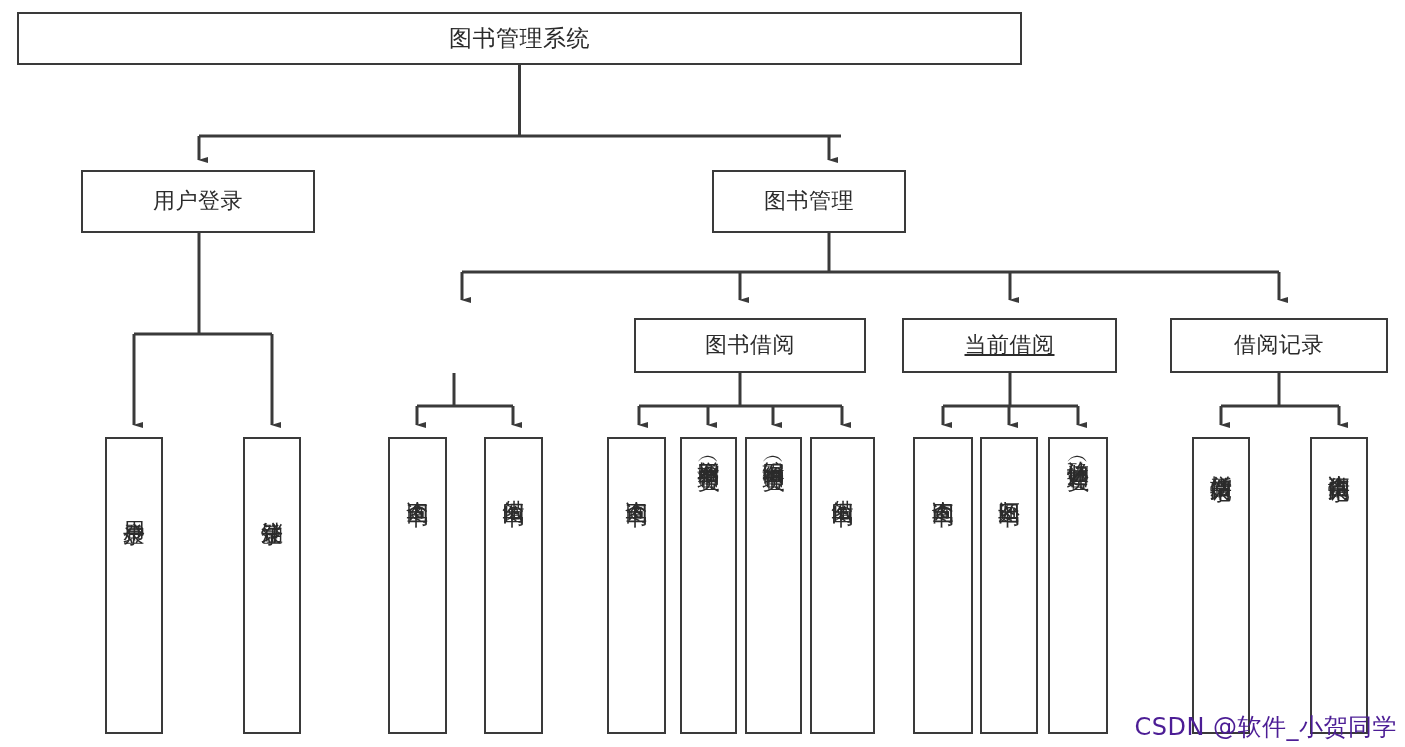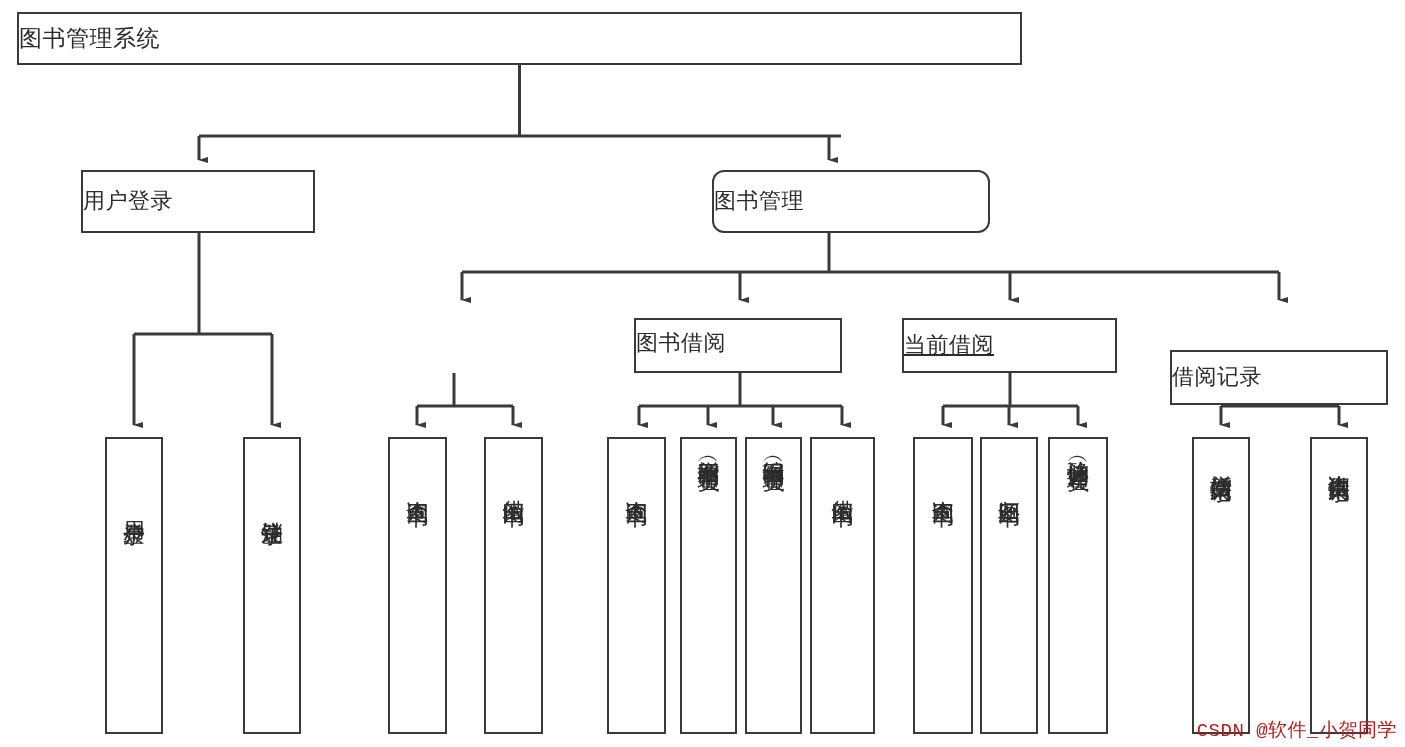--- a/index.html
+++ b/index.html
@@ -26,21 +26,21 @@
     height: 747px;
     pointer-events: none;
   }
   .node {
     position: absolute;
     box-sizing: border-box;
     background: #ffffff;
     border: 2px solid #3a3a3a;
     display: flex;
     align-items: center;
-    justify-content: flex-start;
+    justify-content: center;
     color: #2b2b2b;
   }
   .node.horiz {
     font-size: 22px;
     letter-spacing: 0.5px;
     line-height: 1.2;
     text-align: center;
   }
   .node.root {
     font-size: 23px;
@@ -68,26 +68,25 @@
   .node.vert.pad-top-xs {
     padding-top: 18px;
   }
   .node.vert.pad-top-0 {
     padding-top: 4px;
   }
   #watermark {
     position: absolute;
     right: 8px;
     bottom: 4px;
-    font-size: 19px;
-    color: #b91c1c;
+    font-size: 24px;
+    color: #4c1d95;
     letter-spacing: 0.5px;
     white-space: nowrap;
     user-select: none;
-    font-family: Liberation Mono, monospace;
   }
 </style>
 </head>
 <body>
 
 <div id="canvas">
 
   <svg id="wires" viewBox="0 0 1405 747" xmlns="http://www.w3.org/2000/svg">
     <defs>
       <marker id="arrow" markerWidth="10" markerHeight="11" refX="3" refY="9" orient="auto" markerUnits="userSpaceOnUse">
@@ -138,31 +137,31 @@
     </g>
   </svg>
 
   <div class="node horiz root" style="left:17px; top:12px; width:1005px; height:53px;">
     <span>图书管理系统</span>
   </div>
 
   <div class="node horiz" style="left:81px; top:170px; width:234px; height:63px;">
     <span>用户登录</span>
   </div>
-  <div class="node horiz" style="left:712px; top:170px; width:278px; height:63px;border-radius:12px;">
+  <div class="node horiz" style="left:712px; top:170px; width:194px; height:63px;">
     <span>图书管理</span>
   </div>
 
-  <div class="node horiz" style="left:634px; top:318px; width:208px; height:55px;font-family:Liberation Mono, monospace;">
+  <div class="node horiz" style="left:634px; top:318px; width:232px; height:55px;">
     <span>图书借阅</span>
   </div>
   <div class="node horiz" style="left:902px; top:318px; width:215px; height:55px;text-decoration:underline;">
     <span>当前借阅</span>
   </div>
-  <div class="node horiz" style="left:1170px; top:318px; width:218px; height:55px;margin-top:32px;">
+  <div class="node horiz" style="left:1170px; top:318px; width:218px; height:55px;">
     <span>借阅记录</span>
   </div>
 
   <div class="node vert pad-top" style="left:105px; top:437px; width:58px; height:297px;">
     <span class="vlabel">用户登录</span>
   </div>
   <div class="node vert pad-top" style="left:243px; top:437px; width:58px; height:297px;">
     <span class="vlabel">注销登录</span>
   </div>
 

